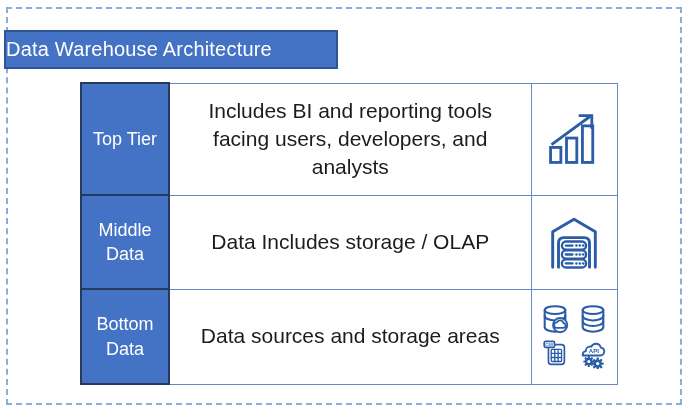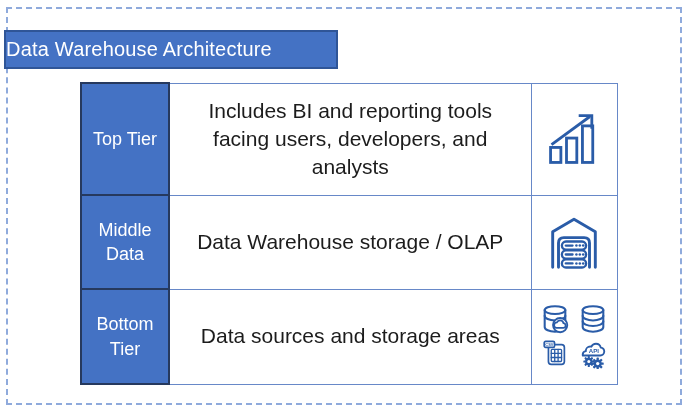--- a/index.html
+++ b/index.html
@@ -63,21 +63,21 @@
           <rect x="7" y="41" width="11" height="16"></rect>
           <rect x="24" y="31" width="11" height="26"></rect>
           <rect x="41" y="18" width="11" height="39"></rect>
           <line x1="8" y1="38" x2="49" y2="8"></line>
           <path d="M37 7 H51 V21"></path>
         </svg>
       </td>
     </tr>
     <tr>
       <td class="tier-cell">Middle Data</td>
-      <td class="desc-cell">Data Warehouse storage / OLAP</td>
+      <td class="desc-cell">Data Includes storage / OLAP</td>
       <td class="icon-cell">
         <svg width="62" height="62" viewBox="0 0 64 64" fill="none" stroke="#2A5CA8" stroke-width="3" stroke-linejoin="round" stroke-linecap="round">
           <path d="M10 58 V21.5 L32 8.5 L54 21.5 V58"></path>
           <path d="M16 58 V33 Q16 27.5 21.5 27.5 H42.5 Q48 27.5 48 33 V58"></path>
           <g stroke-width="2.4">
             <rect x="19.5" y="31.5" width="25" height="8.4" rx="4.2"></rect>
             <rect x="19.5" y="40.7" width="25" height="8.4" rx="4.2"></rect>
             <rect x="19.5" y="49.9" width="25" height="8.4" rx="4.2"></rect>
             <line x1="23.5" y1="35.7" x2="30.5" y2="35.7"></line>
             <line x1="23.5" y1="44.9" x2="30.5" y2="44.9"></line>
@@ -91,21 +91,21 @@
               <circle cx="38" cy="44.9" r="1.3"></circle>
               <circle cx="41.5" cy="44.9" r="1.3"></circle>
             <circle cx="34.5" cy="54.1" r="1.3"></circle>
               <circle cx="38" cy="54.1" r="1.3"></circle>
               <circle cx="41.5" cy="54.1" r="1.3"></circle>
           </g>
         </svg>
       </td>
     </tr>
     <tr>
-      <td class="tier-cell">Bottom Tier</td>
+      <td class="tier-cell">Bottom Data</td>
       <td class="desc-cell">Data sources and storage areas</td>
       <td class="icon-cell">
         <div class="icon-grid">
 
           <svg viewBox="0 0 32 32" fill="none" stroke="#2A5CA8" stroke-width="2.2" stroke-linecap="round">
             <path d="M5 6.5 V24.5 C5 27.3 9.9 29.5 16 29.5 C22.1 29.5 27 27.3 27 24.5 V6.5"></path>
             <ellipse cx="16" cy="6.5" rx="11" ry="4.2"></ellipse>
             <path d="M5 12.5 C5 15.3 9.9 17.5 16 17.5 C22.1 17.5 27 15.3 27 12.5"></path>
             <circle cx="21.5" cy="22.5" r="7.6" fill="#ffffff" stroke-width="2"></circle>
             <path stroke-width="1.8" d="M17.6 25.4 L24.8 25.4 C26.2 25.4 27.3 24.3 27.3 22.9 C27.3 21.6 26.3 20.5 25 20.4 C24.7 18.7 23.2 17.4 21.4 17.4 C19.9 17.4 18.6 18.3 18 19.6 C16.4 19.7 15.1 21 15.1 22.7 C15.1 24.2 16.2 25.4 17.6 25.4 Z"></path>

